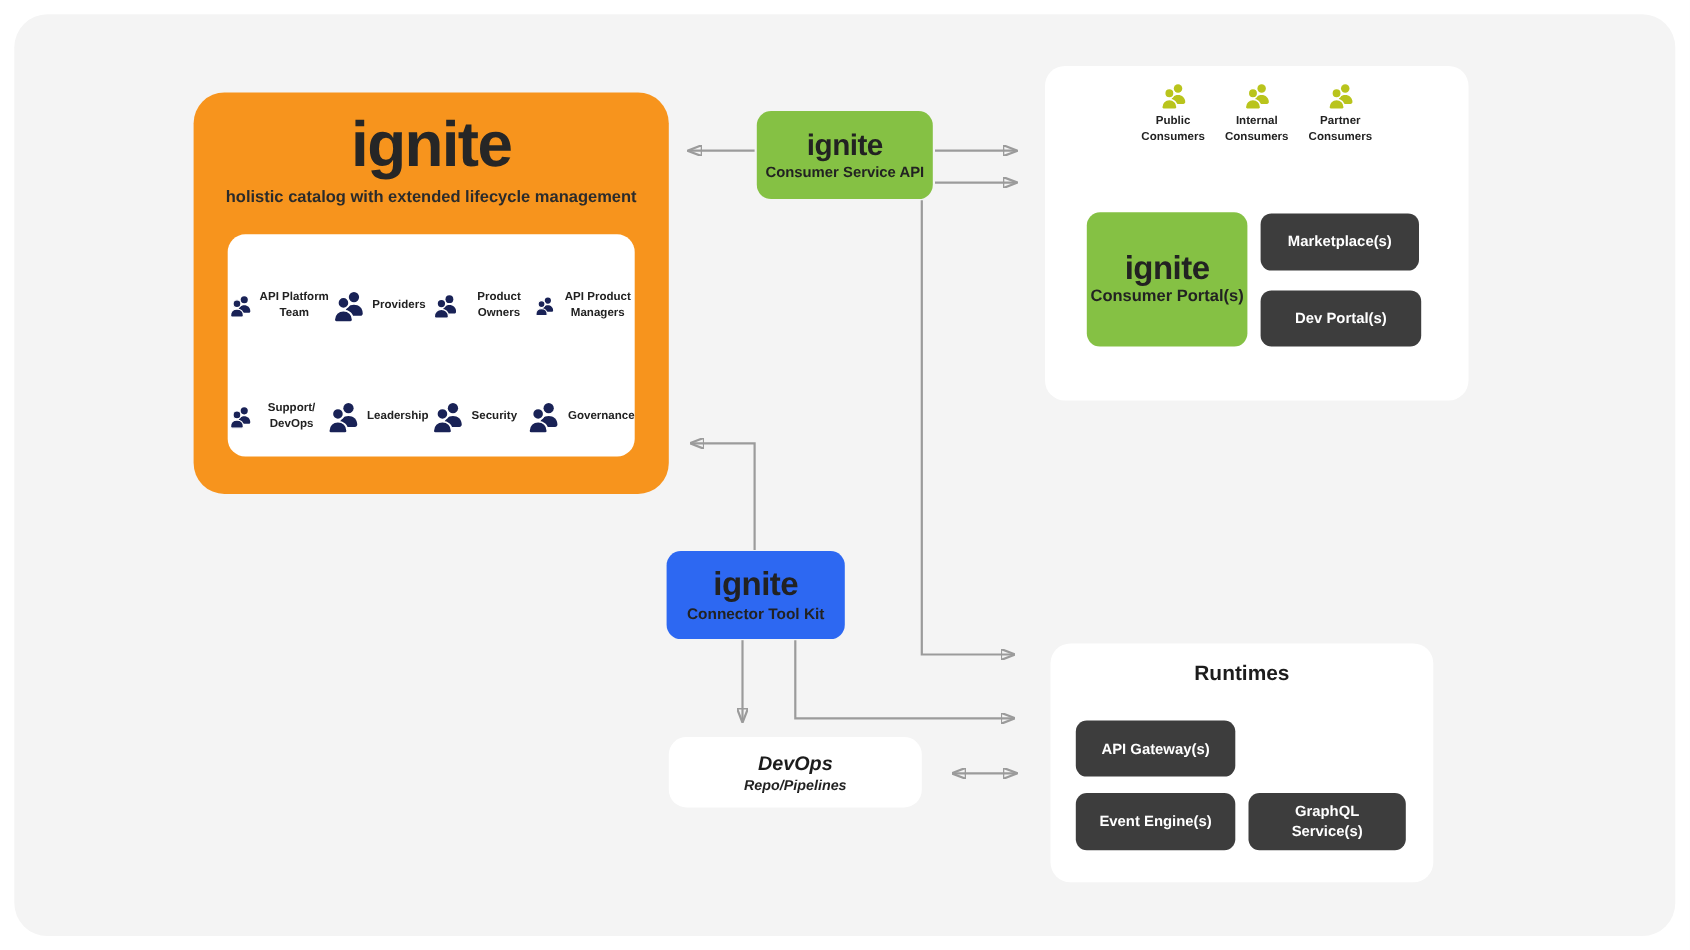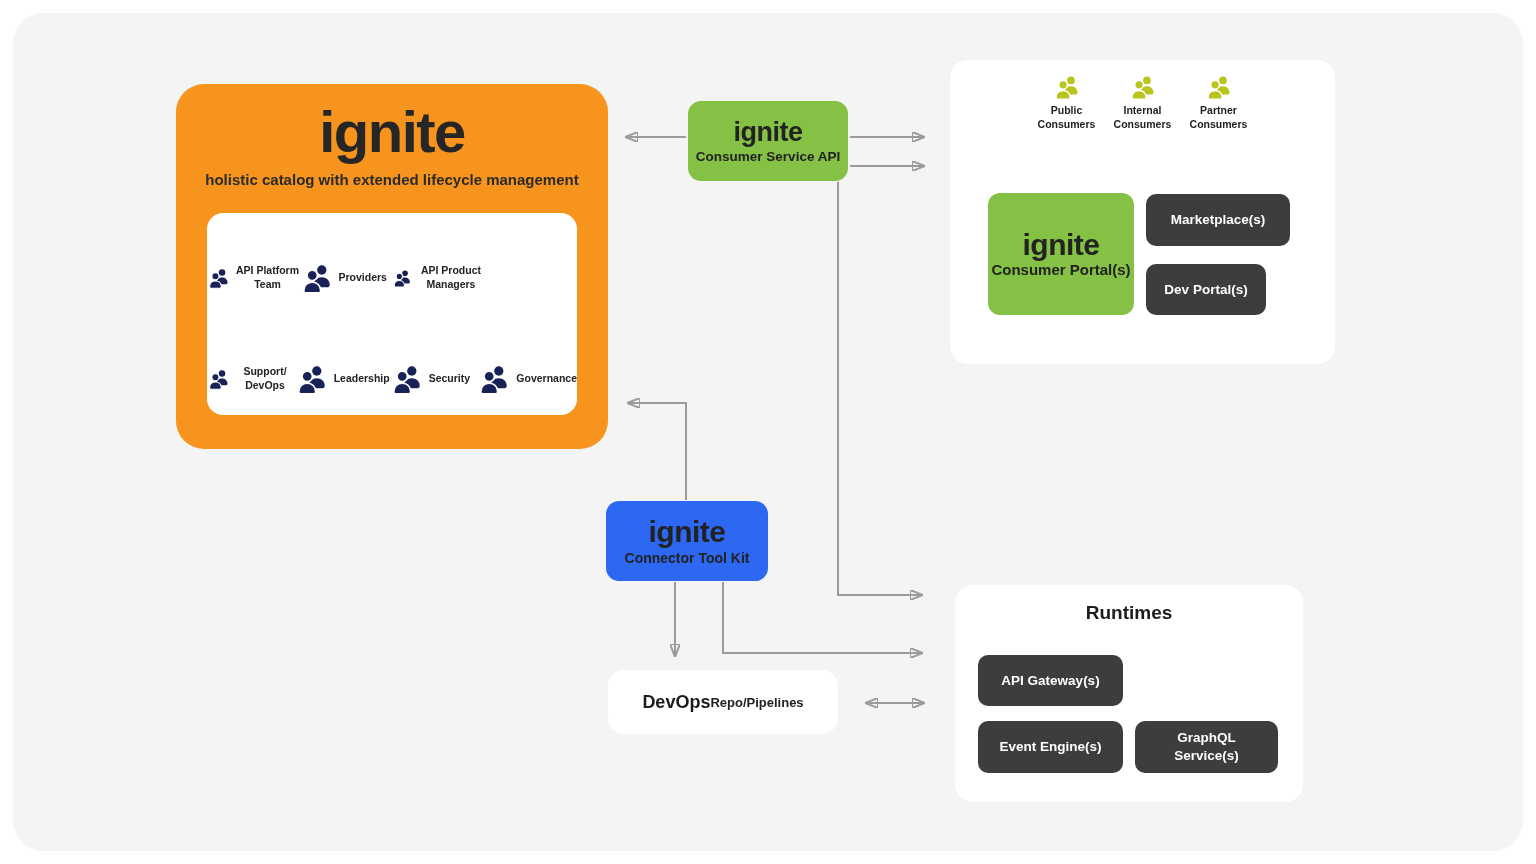--- a/index.html
+++ b/index.html
@@ -42,26 +42,26 @@
   .consumer .lbl { font-size:10.5px; font-weight:700; color:#222; line-height:1.3; text-align:center; }
   .portal-box { left:38px; top:133px; width:146px; height:122px; background:#85c144;
                 border-radius:12px; display:flex; flex-direction:column; align-items:center;
                 justify-content:center; }
   .portal-box .brand-md { font-size:30px; }
   .portal-box .chip-sub { font-size:15px; line-height:1.2; margin-top:1px; }
   .dark-box { background:#3d3d3d; border-radius:10px; color:#fff; font-size:13.5px; font-weight:700;
               display:flex; align-items:center; justify-content:center; text-align:center;
               line-height:1.3; padding:4px 16px; }
   .mkt { left:196px; top:134px; width:144px; height:52px; }
-  .devp { left:196px; top:204px; width:120px; height:51px; }
+  .devp { left:196px; top:204px; width:146px; height:51px; }
 
   
   .devops { left:608px; top:670px; width:230px; height:64px; background:#ffffff;
-            border-radius:16px; display:flex; flex-direction:row; align-items:center;
-            justify-content:center; }
+            border-radius:16px; display:flex; flex-direction:column; align-items:center;
+            justify-content:center;font-style:italic; }
   .devops .t { font-size:18px; font-weight:700; color:#1c1c1c; }
   .devops .s { font-size:13px; font-weight:700; color:#222; margin-top:1px;text-align:right; }
 
   
   .runtimes { left:955px; top:585px; width:348px; height:217px; background:#ffffff;
               border-radius:18px; }
   .rt-a { left:23px; top:70px; width:145px; height:51px; }
   .rt-b { left:180px; top:70px; width:143px; height:51px; }
   .rt-c { left:23px; top:136px; width:145px; height:52px; }
   .rt-d { left:180px; top:136px; width:143px; height:52px; padding:4px 12px; }
@@ -127,20 +127,33 @@
           <svg class="icon" width="34" height="34" viewBox="0 0 32 32">
               <g fill="#192256">
                 <circle cx="20.5" cy="8.5" r="4.4"></circle>
                 <path d="M13 22.6c0-4.6 3.4-7.4 7.5-7.4s7.5 2.8 7.5 7.4c0 1.1-.9 2-2 2H15c-1.1 0-2-.9-2-2z"></path>
                 <g stroke="#ffffff" stroke-width="1.6">
                   <circle cx="11.5" cy="13.5" r="4.9"></circle>
                   <path d="M3.5 28c0-5 3.6-8 8-8s8 3 8 8c0 1.1-.9 2-2 2h-12c-1.1 0-2-.9-2-2z"></path>
                 </g>
               </g>
             </svg>
+          <span class="lbl">Product Owners</span>
+        </div>
+        <div class="persona">
+          <svg class="icon" width="34" height="34" viewBox="0 0 32 32">
+              <g fill="#192256">
+                <circle cx="20.5" cy="8.5" r="4.4"></circle>
+                <path d="M13 22.6c0-4.6 3.4-7.4 7.5-7.4s7.5 2.8 7.5 7.4c0 1.1-.9 2-2 2H15c-1.1 0-2-.9-2-2z"></path>
+                <g stroke="#ffffff" stroke-width="1.6">
+                  <circle cx="11.5" cy="13.5" r="4.9"></circle>
+                  <path d="M3.5 28c0-5 3.6-8 8-8s8 3 8 8c0 1.1-.9 2-2 2h-12c-1.1 0-2-.9-2-2z"></path>
+                </g>
+              </g>
+            </svg>
           <span class="lbl">API Product Managers</span>
         </div>
       </div>
       <div class="persona-row">
         <div class="persona">
           <svg class="icon" width="34" height="34" viewBox="0 0 32 32">
               <g fill="#192256">
                 <circle cx="20.5" cy="8.5" r="4.4"></circle>
                 <path d="M13 22.6c0-4.6 3.4-7.4 7.5-7.4s7.5 2.8 7.5 7.4c0 1.1-.9 2-2 2H15c-1.1 0-2-.9-2-2z"></path>
                 <g stroke="#ffffff" stroke-width="1.6">

